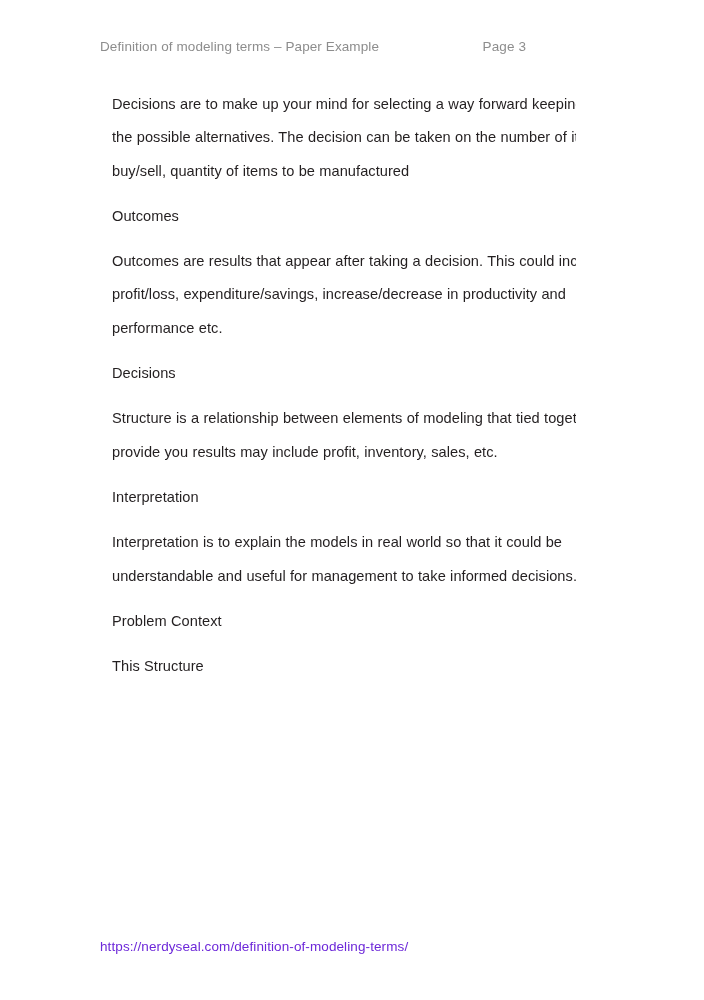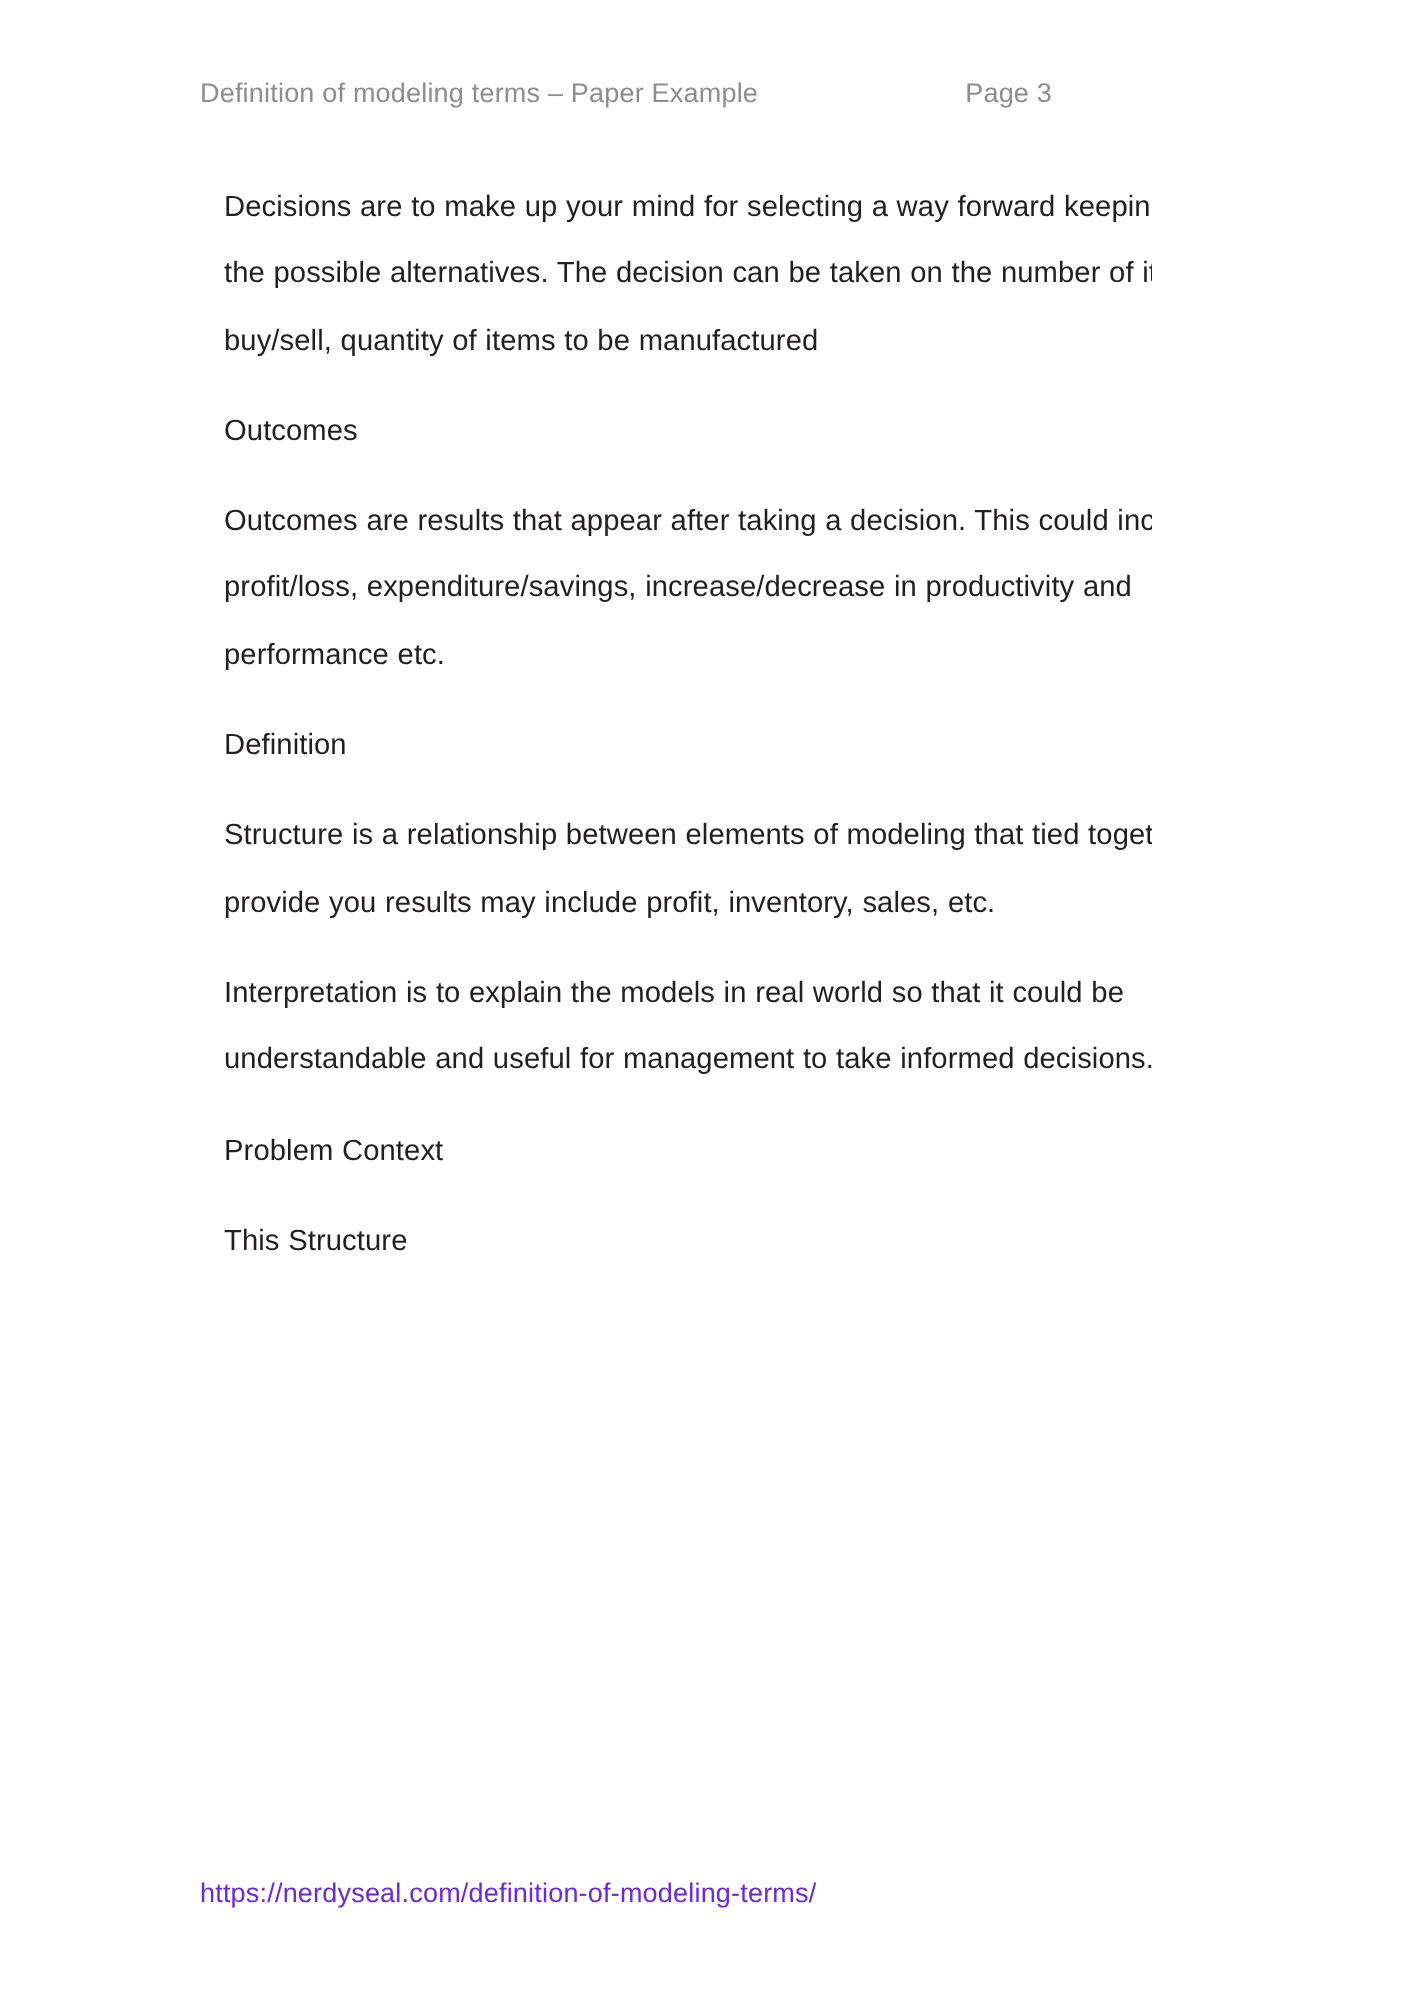--- a/index.html
+++ b/index.html
@@ -71,22 +71,23 @@
 
   <div class="page-header">
     <span class="doc-title">Definition of modeling terms – Paper Example</span>
     <span class="page-number">Page 3</span>
   </div>
 
   <div class="content">
     <p>Decisions are to make up your mind for selecting a way forward keeping in view the possible alternatives. The decision can be taken on the number of items to buy/sell, quantity of items to be manufactured</p>
     <p>Outcomes</p>
     <p>Outcomes are results that appear after taking a decision. This could include profit/loss, expenditure/savings, increase/decrease in productivity and performance etc.</p>
-    <p>Definition</p>
+    <p>Decisions</p>
     <p>Structure is a relationship between elements of modeling that tied together to provide you results may include profit, inventory, sales, etc.</p>
+    <p>Interpretation</p>
     <p>Interpretation is to explain the models in real world so that it could be understandable and useful for management to take informed decisions.</p>
     <p>Problem Context</p>
     <p>This Structure</p>
   </div>
 
   <div class="page-footer">
     <span>https://nerdyseal.com/definition-of-modeling-terms/</span>
   </div>
 
 </div>

